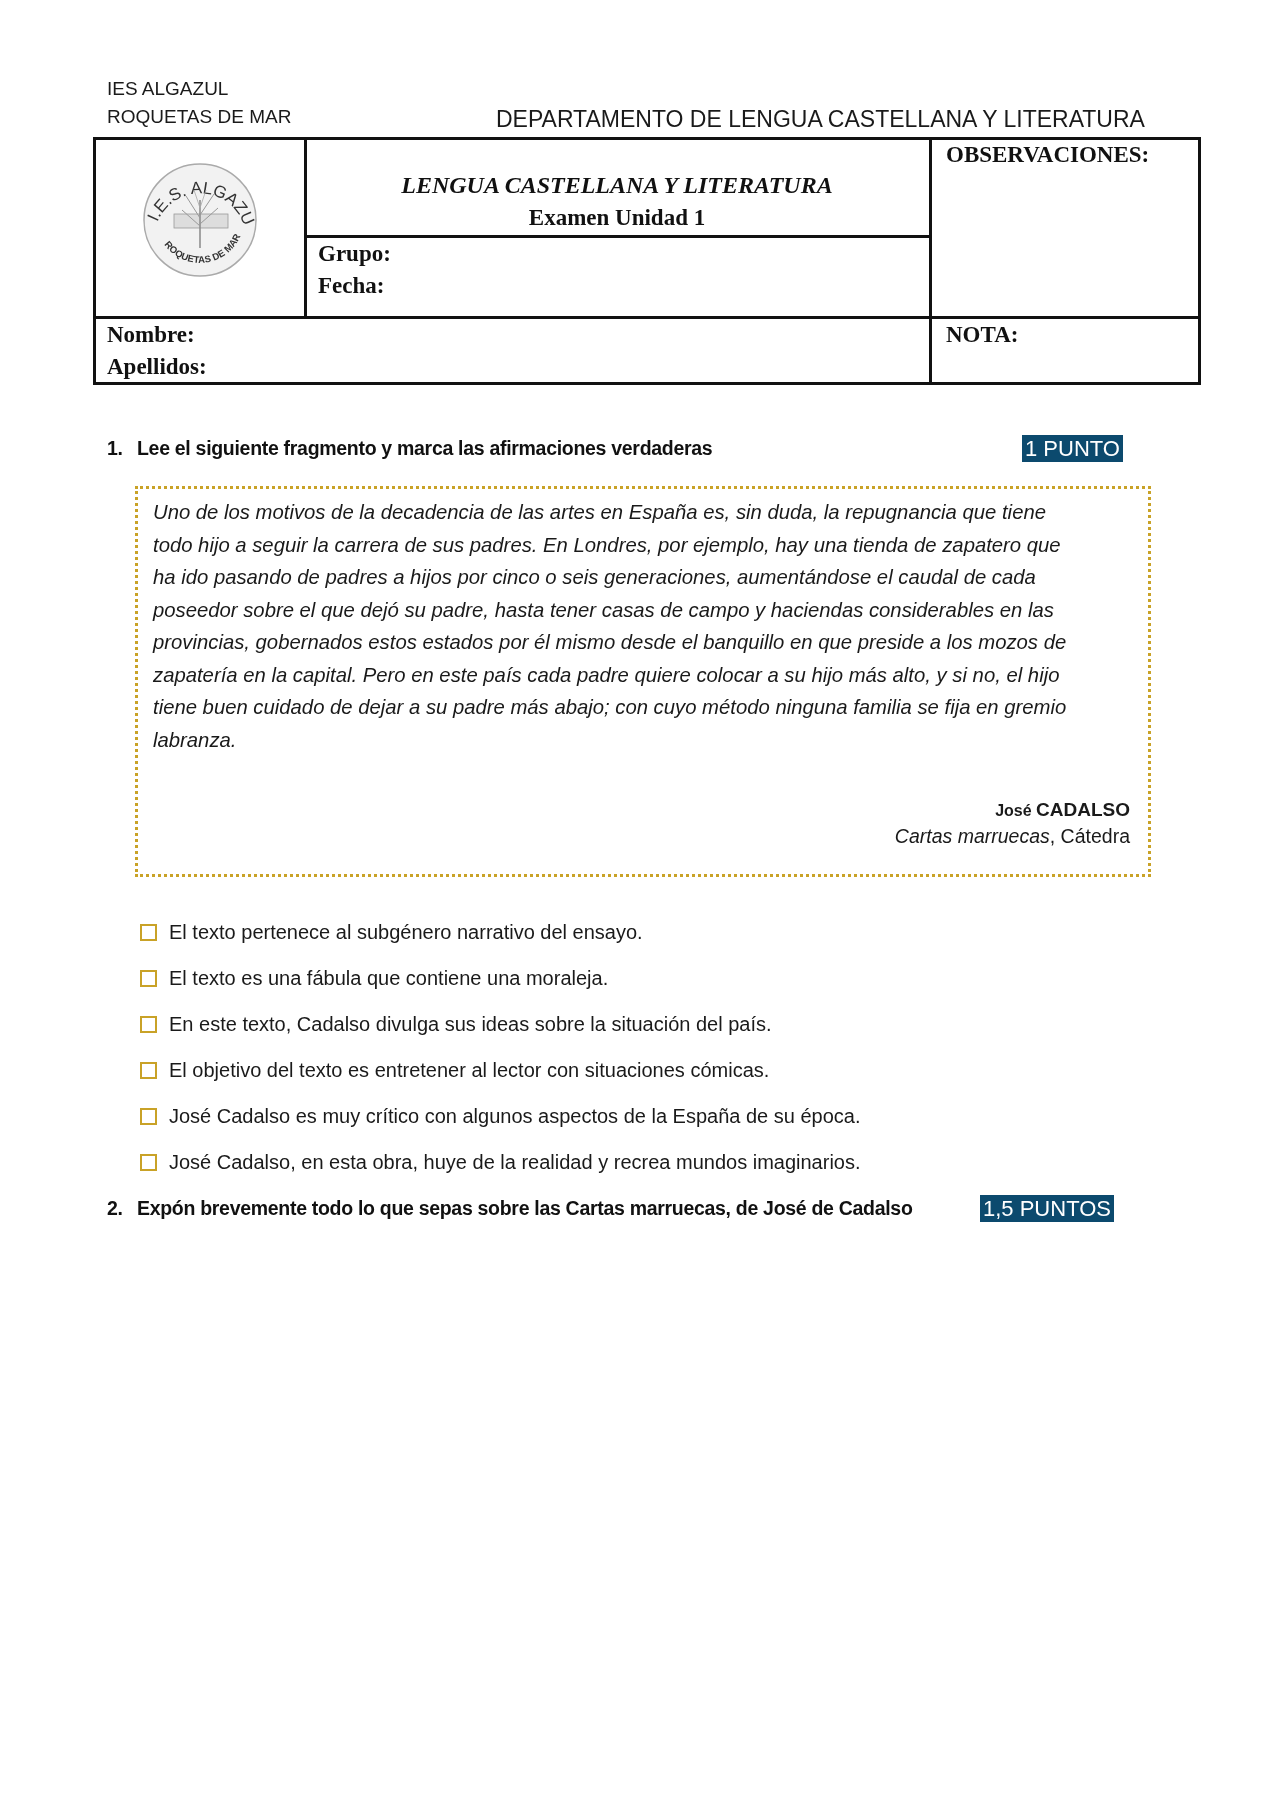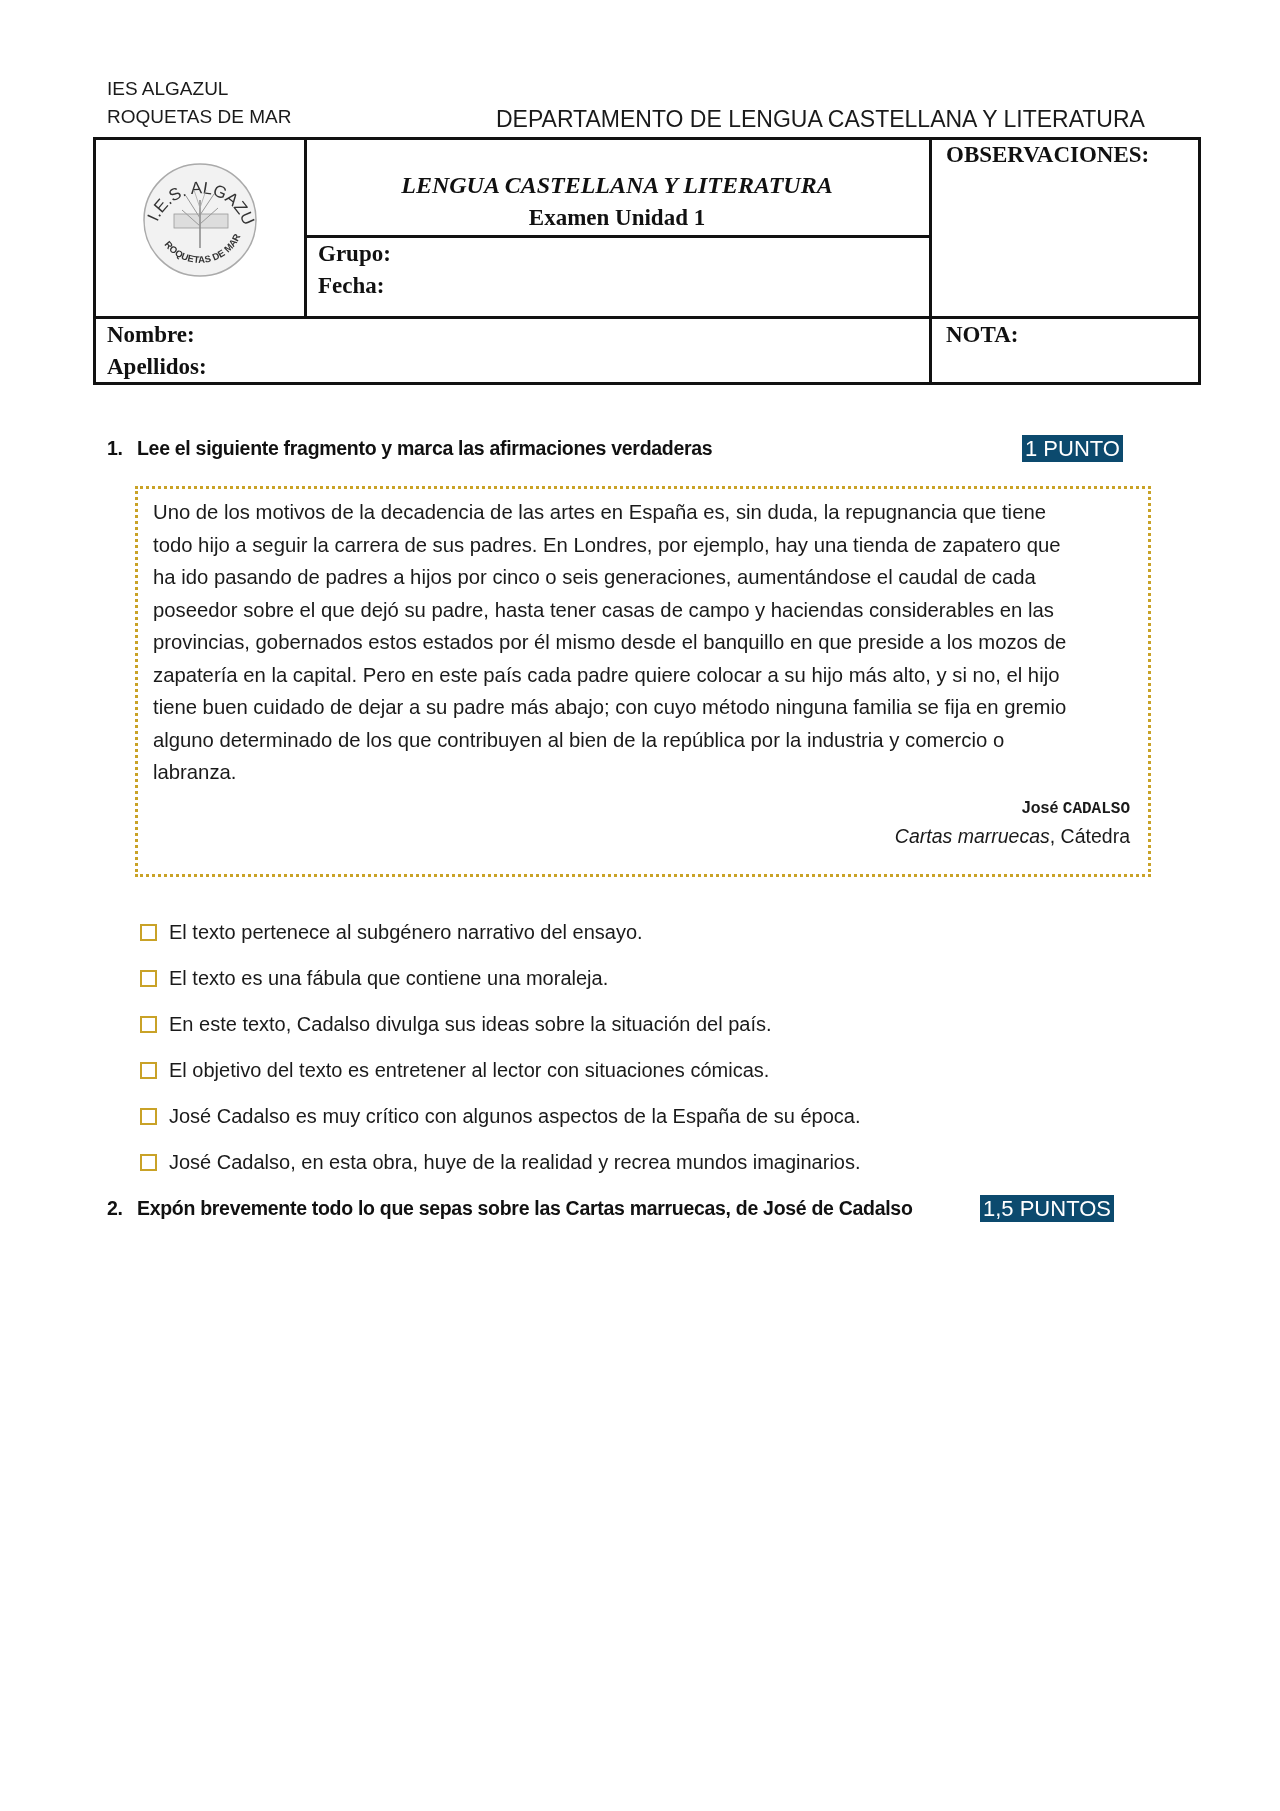--- a/index.html
+++ b/index.html
@@ -19,24 +19,24 @@
   .title-main { position: absolute; left: 306px; width: 622px; top: 172px; text-align: center; font-size: 24px; font-weight: bold; font-style: italic; }
   .title-sub { position: absolute; left: 306px; width: 622px; top: 205px; text-align: center; font-size: 23px; font-weight: bold; }
   .lbl { position: absolute; font-weight: bold; font-size: 23px; }
 
   
   .q { position: absolute; left: 107px; font-weight: bold; font-size: 19.5px; letter-spacing: -0.3px; }
   .q .num { display: inline-block; width: 30px; }
   .badge { position: absolute; background: #0c4a6e; color: #fff; font-size: 22px; padding: 0 3px; line-height: 27px; }
 
   .excerpt { position: absolute; left: 135px; top: 486px; width: 1016px; height: 391px; box-sizing: border-box; border: 3px dotted #c9a227; }
-  .excerpt-text { position: absolute; left: 153px; top: 496px; width: 990px; font-size: 20.3px; line-height: 32.5px; color: #1a1a1a; }
+  .excerpt-text { position: absolute; left: 153px; top: 496px; width: 990px; font-style: italic; font-size: 20.3px; line-height: 32.5px; color: #1a1a1a; }
   .excerpt-text .ln { display: block; white-space: nowrap; }
   .author { position: absolute; right: 150px; top: 799px; font-size: 16px; font-weight: bold; color: #1a1a1a; }
-  .author .sc { font-size: 16px; font-family: Liberation Mono, monospace; }
+  .author .sc { font-size: 19px; }
   .source { position: absolute; right: 150px; top: 825px; font-size: 19.5px; color: #1a1a1a; margin-left: 28px; }
   .source i { font-style: italic; }
 
   .opt { position: absolute; left: 140px; font-size: 20px; color: #1a1a1a; display: flex; align-items: center; }
   .chk { width: 13px; height: 13px; border: 2px solid #c9a227; margin-right: 12px; display: inline-block; flex: 0 0 auto; }
 </style>
 </head>
 <body>
 
 <div id="hdr1" class="hdr-line sans">IES ALGAZUL</div>
@@ -85,21 +85,20 @@
 
 <div class="excerpt"></div>
 <div class="excerpt-text sans">
   <span class="ln">Uno de los motivos de la decadencia de las artes en España es, sin duda, la repugnancia que tiene</span>
   <span class="ln">todo hijo a seguir la carrera de sus padres. En Londres, por ejemplo, hay una tienda de zapatero que</span>
   <span class="ln">ha ido pasando de padres a hijos por cinco o seis generaciones, aumentándose el caudal de cada</span>
   <span class="ln">poseedor sobre el que dejó su padre, hasta tener casas de campo y haciendas considerables en las</span>
   <span class="ln">provincias, gobernados estos estados por él mismo desde el banquillo en que preside a los mozos de</span>
   <span class="ln">zapatería en la capital. Pero en este país cada padre quiere colocar a su hijo más alto, y si no, el hijo</span>
   <span class="ln">tiene buen cuidado de dejar a su padre más abajo; con cuyo método ninguna familia se fija en gremio</span>
-  <span class="ln">alguno determinado de los que contribuyen al bien de la república por la industria y comercio o</span>
   <span class="ln">labranza.</span>
 </div>
 <div class="author sans"><span>José </span><span class="sc">CADALSO</span></div>
 <div class="source sans"><i>Cartas marruecas</i><span>, Cátedra</span></div>
 
 <div class="opt sans" style="top:921px;">
     <span class="chk"></span>
     <span>El texto pertenece al subgénero narrativo del ensayo.</span>
   </div>
 <div class="opt sans" style="top:967px;">

